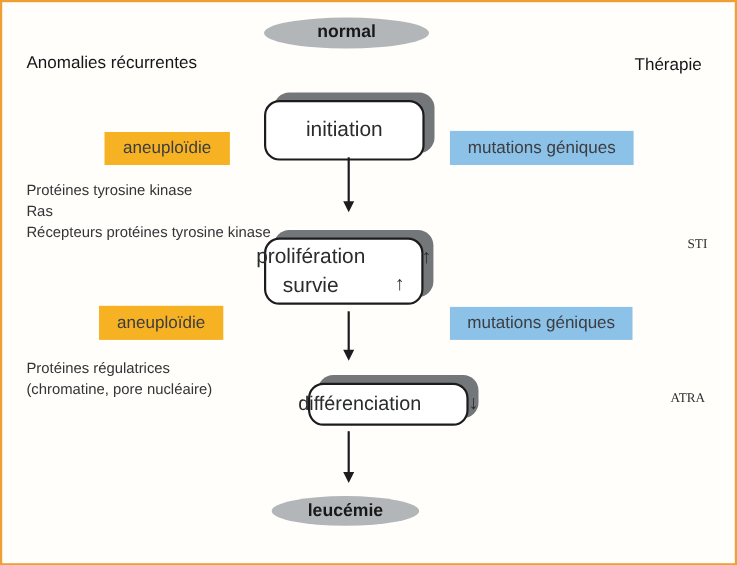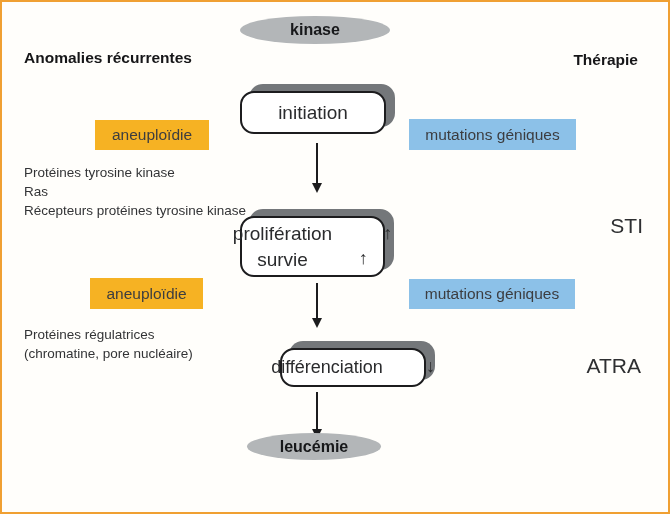--- a/index.html
+++ b/index.html
@@ -14,23 +14,23 @@
     overflow:hidden;
   }
   .ellipse{
     position:absolute;
     background:var(--ellipse-bg,#B3B6B8);
     border-radius:50%;
     display:flex;align-items:center;justify-content:center;
     font-weight:bold;font-size:16px;color:#17181a;
   }
   .ellipse-normal{left:238px;top:14px;width:150px;height:28px;}
-  .ellipse-leucemie{left:245px;top:431px;width:134px;height:27px;}
+  .ellipse-leucemie{left:245px;top:449px;width:134px;height:27px;}
   .heading{
-    position:absolute;font-weight:bold;font-size:15.5px;color:#161618;
+    position:absolute;font-weight:normal;font-size:15.5px;color:#161618;
     white-space:nowrap;
   }
   .heading-left{left:22px;top:47px;}
   .heading-right{top:49px;right:30px;}
   .node{position:absolute;}
   .node::before{
     content:"";position:absolute;left:9px;top:-7px;
     width:100%;height:100%;
     background:var(--node-shadow,#74777A);
     border-radius:14px;
@@ -38,21 +38,21 @@
   .node .face{
     position:relative;box-sizing:border-box;
     width:100%;height:100%;
     background:#ffffff;
     border:2px solid #1c1c1e;
     border-radius:14px;
     display:flex;flex-direction:column;
     align-items:center;justify-content:center;
     font-size:19px;color:#2a2b2d;
   }
-  .node-initiation{left:238px;top:89px;width:146px;height:43px;text-align:center;}
+  .node-initiation{left:238px;top:89px;width:146px;height:55px;text-align:center;}
   .node-proliferation{left:238px;top:214px;width:145px;height:61px;}
   .node-differenciation{left:238px;top:346px;width:146px;height:39px;margin-left:40px;}
   .node-differenciation .face{font-size:18px;}
   .face .row{display:flex;align-items:center;justify-content:center;line-height:1.35;gap:41px;}
   .glyph-arrow{font-size:18px;margin-left:10px;position:relative;top:-1px;}
   .glyph-arrow.tight{margin-left:2px;}
   .tag{
     position:absolute;box-sizing:border-box;
     display:flex;align-items:center;justify-content:center;
     font-size:15.5px;color:#3c3d40;white-space:nowrap;
@@ -64,21 +64,21 @@
   .tag-aneuploidie-2{left:88px;top:276px;width:113px;height:31px;}
   .tag-mutations-2{left:407px;top:277px;width:166px;height:30px;}
   .textblock{
     position:absolute;left:22px;
     font-size:13.5px;line-height:19px;color:#333436;
     white-space:nowrap;
   }
   .textblock-1{top:161px;}
   .textblock-2{top:323px;}
   .side-label{
-    position:absolute;font-size:21px;color:#2e2f31;white-space:nowrap;
+    position:absolute;font-size:12px;color:#2e2f31;white-space:nowrap;font-family:Liberation Serif, serif;
   }
   .side-sti{top:212px;right:25px;}
   .side-atra{top:352px;right:27px;}
   .varrow{
     position:absolute;width:2px;background:#1c1c1e;left:314px;
   }
   .varrow::after{
     content:"";position:absolute;bottom:-9px;left:50%;
     transform:translateX(-50%);
     border-left:5px solid transparent;
@@ -88,21 +88,21 @@
   .varrow-1{top:141px;height:41px;}
   .varrow-2{top:281px;height:36px;}
   .varrow-3{top:390px;height:38px;}
 </style>
 </head>
 <body>
 
 <div class="figure">
 
   <div class="ellipse ellipse-normal">
-    <span>kinase</span>
+    <span>normal</span>
   </div>
 
   <div class="heading heading-left">Anomalies récurrentes</div>
   <div class="heading heading-right">Thérapie</div>
 
   <div class="node node-initiation">
     <div class="face">
       <span>initiation</span>
     </div>
   </div>

